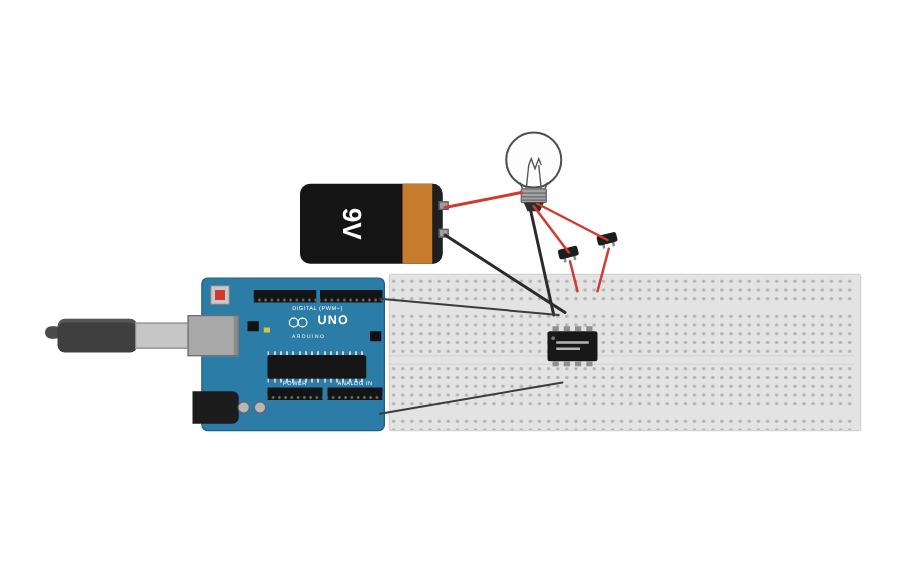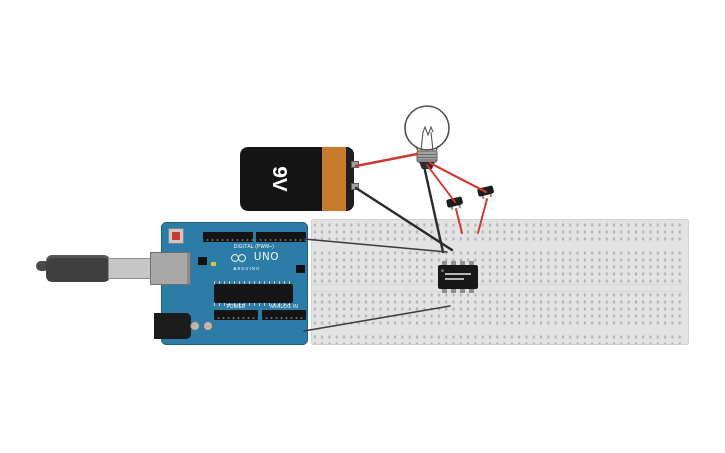--- a/index.html
+++ b/index.html
@@ -24,21 +24,21 @@
   .pinstrip{background-color:#141414;background-image:radial-gradient(circle,#6e6e6e 0.9px,transparent 1.2px);background-size:5px 10px;background-position:2px 3px;height:10px;}
   .hdr-t1{left:41px;top:9px;width:50px;}
   .hdr-t2{left:94px;top:9px;width:50px;}
   .hdr-b1{left:52px;top:87px;width:44px;}
   .hdr-b2{left:100px;top:87px;width:44px;}
   .board-label{color:#ffffff;font-size:4.5px;letter-spacing:.4px;text-align:center;white-space:nowrap;}
   .lbl-digital{left:38px;top:21px;width:108px;}
   .lbl-power{left:52px;top:81px;width:44px;}
   .lbl-analog{left:100px;top:81px;width:44px;}
   .logo-circle{width:8px;height:8px;border:1.4px solid #fff;border-radius:50%;background:transparent;box-sizing:border-box;}
-  .uno-text{left:92px;top:28px;color:#fff;font-size:10px;font-weight:normal;letter-spacing:1px;}
+  .uno-text{left:92px;top:28px;color:#fff;font-size:10px;font-weight:bold;letter-spacing:1px;}
   .brand-text{left:62px;top:43px;width:46px;color:#fff;font-size:4px;letter-spacing:1.2px;text-align:center;}
   .mcu{left:52px;top:61px;width:79px;height:19px;background:#161616;border-radius:2px;}
   .chip-legs{left:52px;width:79px;height:3px;background-image:repeating-linear-gradient(90deg,#cfcfcf 0 1.5px,transparent 1.5px 5px);}
   .cap-round{width:10px;height:10px;border-radius:50%;background:#b8b8b8;border:1px solid #666;box-sizing:border-box;}
   .blackpart{left:36px;top:34px;width:9px;height:8px;background:#111;}
   .led-y{left:49px;top:39px;width:5px;height:4px;background:#d8c43a;}
   .icsp{left:134px;top:42px;width:9px;height:8px;background:#111;}
 
   
   .cable-stub{left:36px;top:261px;width:13px;height:10px;background:#4a4a4a;border-radius:5px;}

